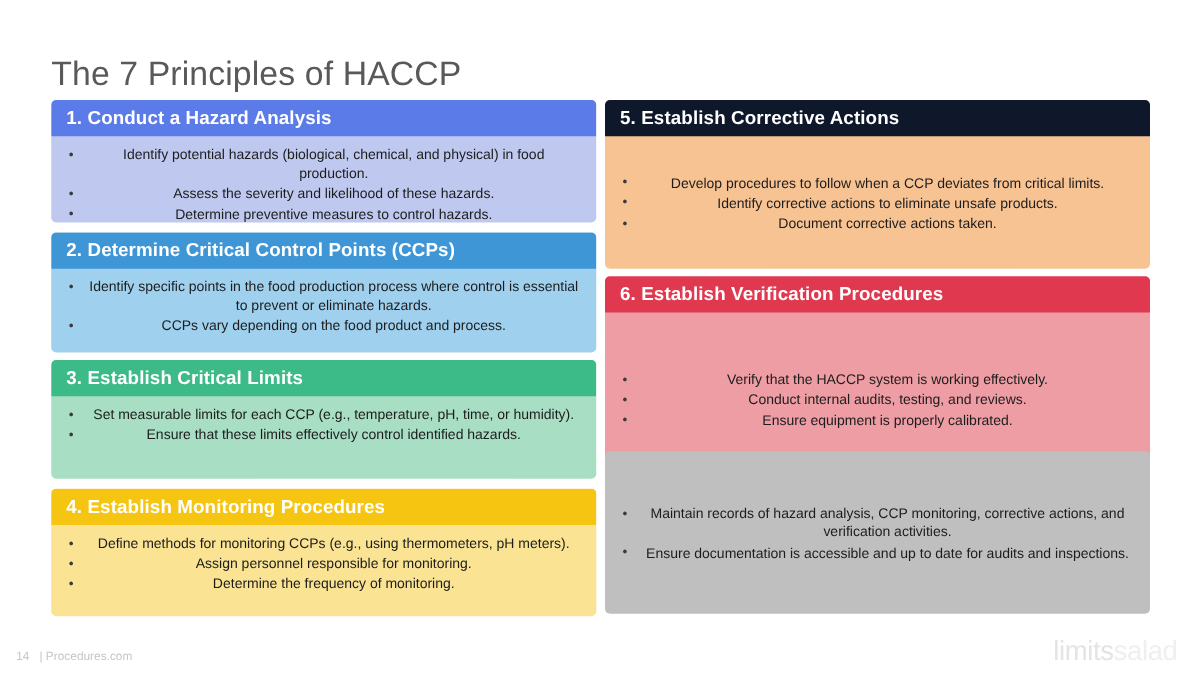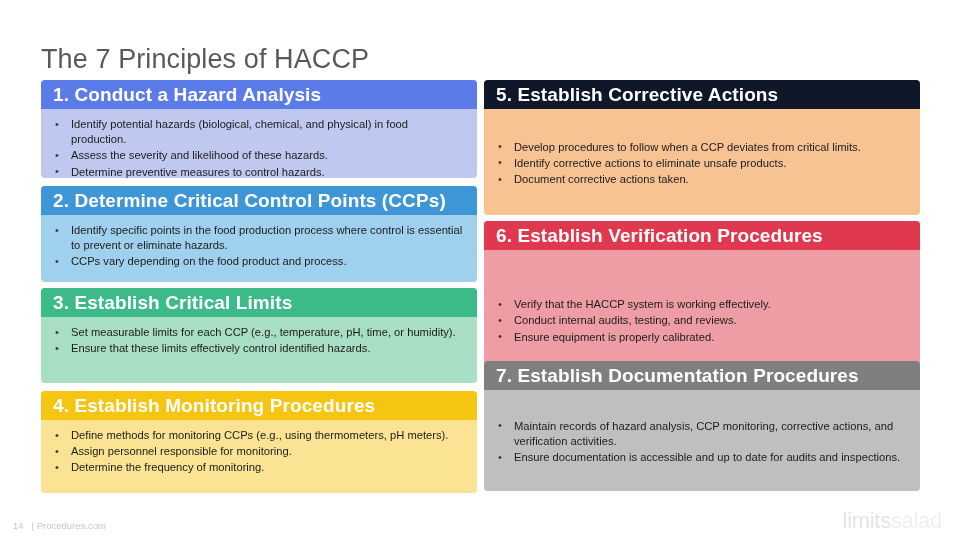--- a/index.html
+++ b/index.html
@@ -27,38 +27,38 @@
 
   .card {
     position: absolute;
     left: 0; width: 436px;
     border-radius: 4px;
     overflow: hidden;
     display: flex;
     flex-direction: column;
   }
   .card-header {
-    font-size: 19px;
+    font-size: 15px;
     font-weight: bold;
     color: #ffffff;
     padding: 6px 0 6px 12px;
     line-height: 17px;
     white-space: nowrap;
     letter-spacing: 0.1px;
   }
   .card-body {
     flex: 1 1 auto;
     padding: 8px 14px 6px 10px;
     display: flex;
     flex-direction: column;
     justify-content: flex-start;
   }
   .card-body.center { justify-content: center; padding-bottom: 4px; }
 
-  ul.bullets { list-style: none; }
+  ul.bullets { list-style: none; text-align: center; }
   ul.bullets li {
     position: relative;
     padding-left: 20px;
     font-size: 11.2px;
     line-height: 15.2px;
     color: #1c1c1c;
     margin-bottom: 1px;
   }
   ul.bullets li::before {
     content: "\2022";
@@ -150,21 +150,20 @@
         <div class="card-header" style="background: rgb(224, 57, 79);">6. Establish Verification Procedures</div>
         <div class="card-body center">
           <ul class="bullets">
             <li>Verify that the HACCP system is working effectively.</li>
             <li>Conduct internal audits, testing, and reviews.</li>
             <li>Ensure equipment is properly calibrated.</li>
           </ul>
         </div>
       </div>
       <div class="card" style="top: 281px; height: 130px; background: rgb(191, 191, 191);">
-        <div class="card-header" style="background: rgb(127, 127, 127);">7. Establish Documentation Procedures</div>
         <div class="card-body center">
           <ul class="bullets">
             <li>Maintain records of hazard analysis, CCP monitoring, corrective actions, and verification activities.</li>
             <li>Ensure documentation is accessible and up to date for audits and inspections.</li>
           </ul>
         </div>
       </div>
     </div>
 
   <div class="footer-left">

